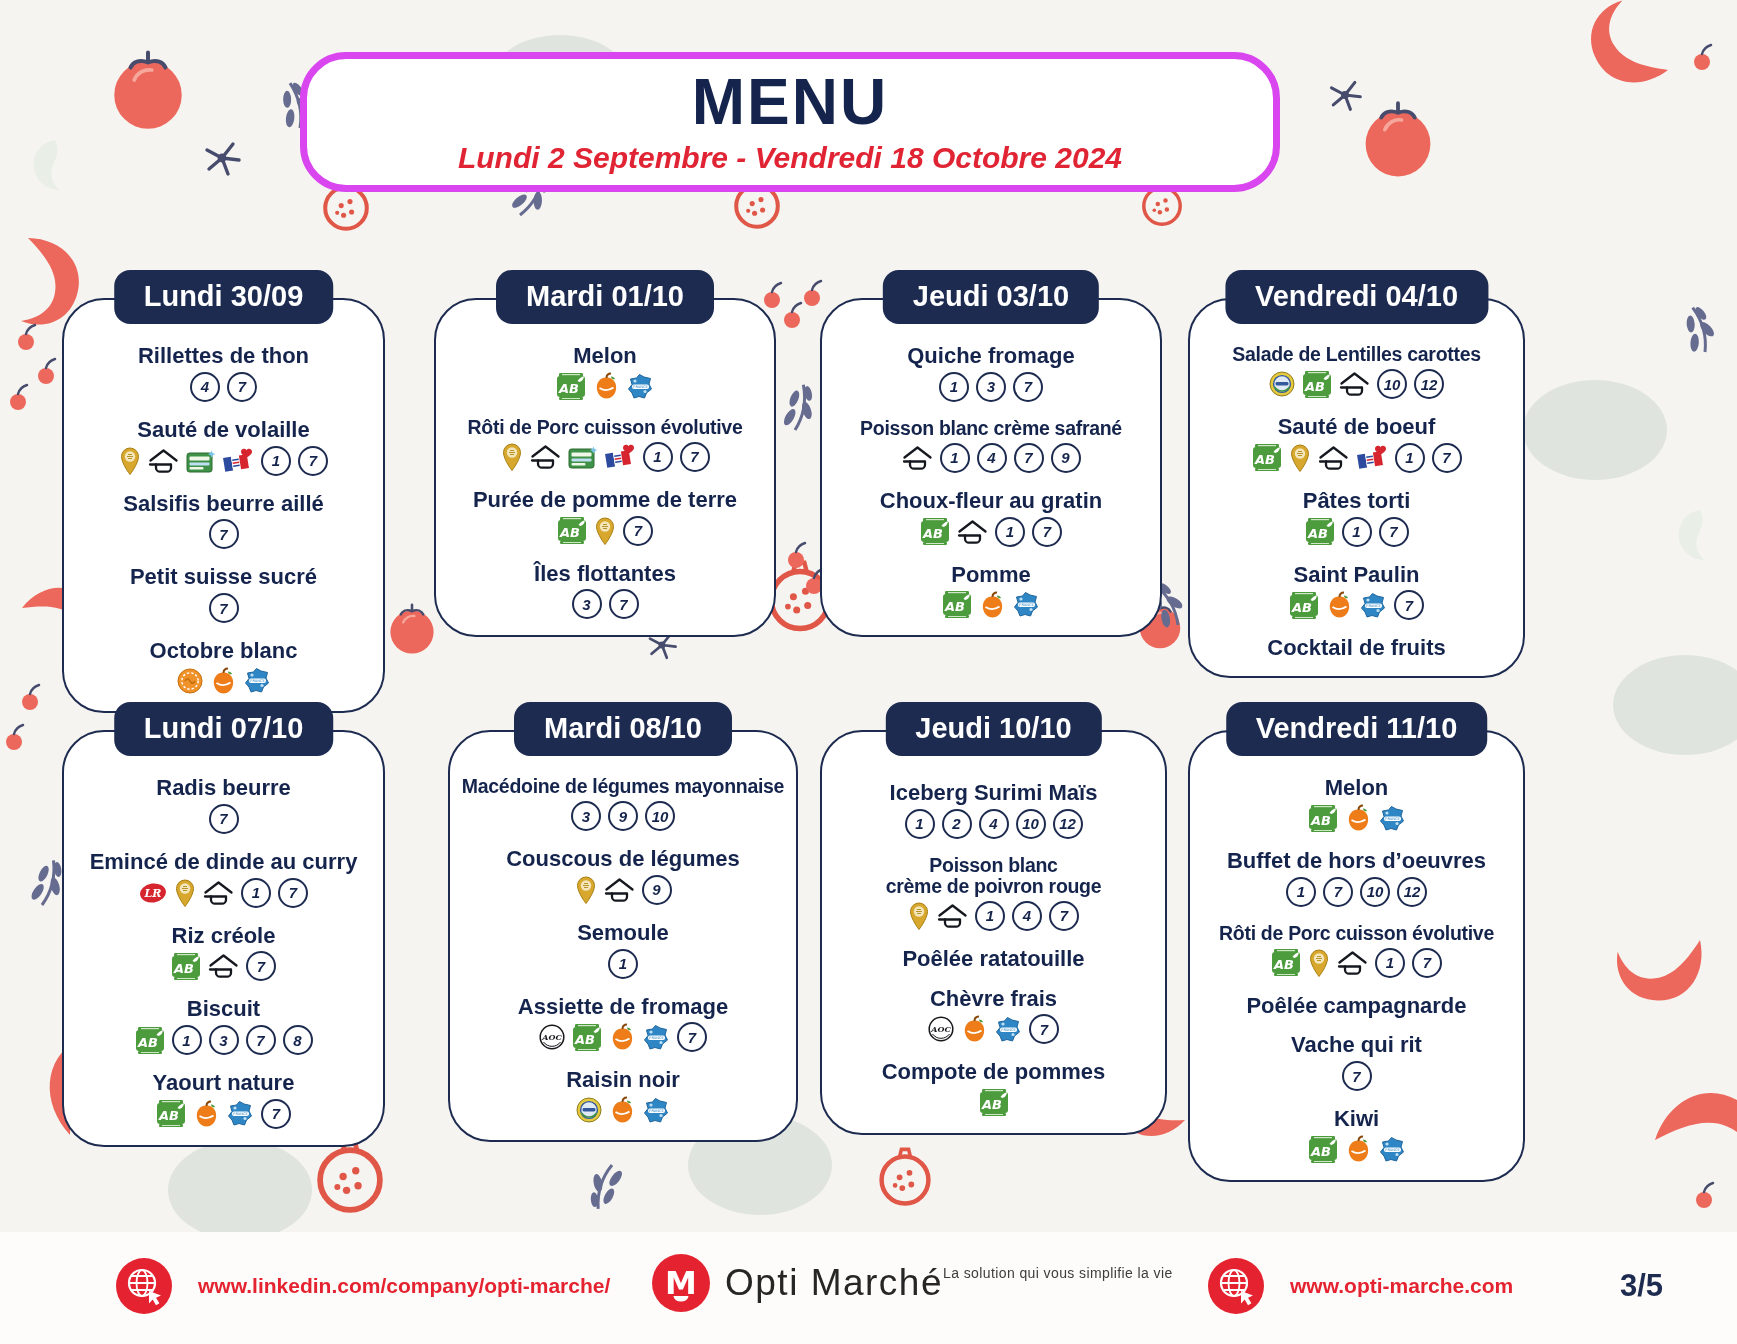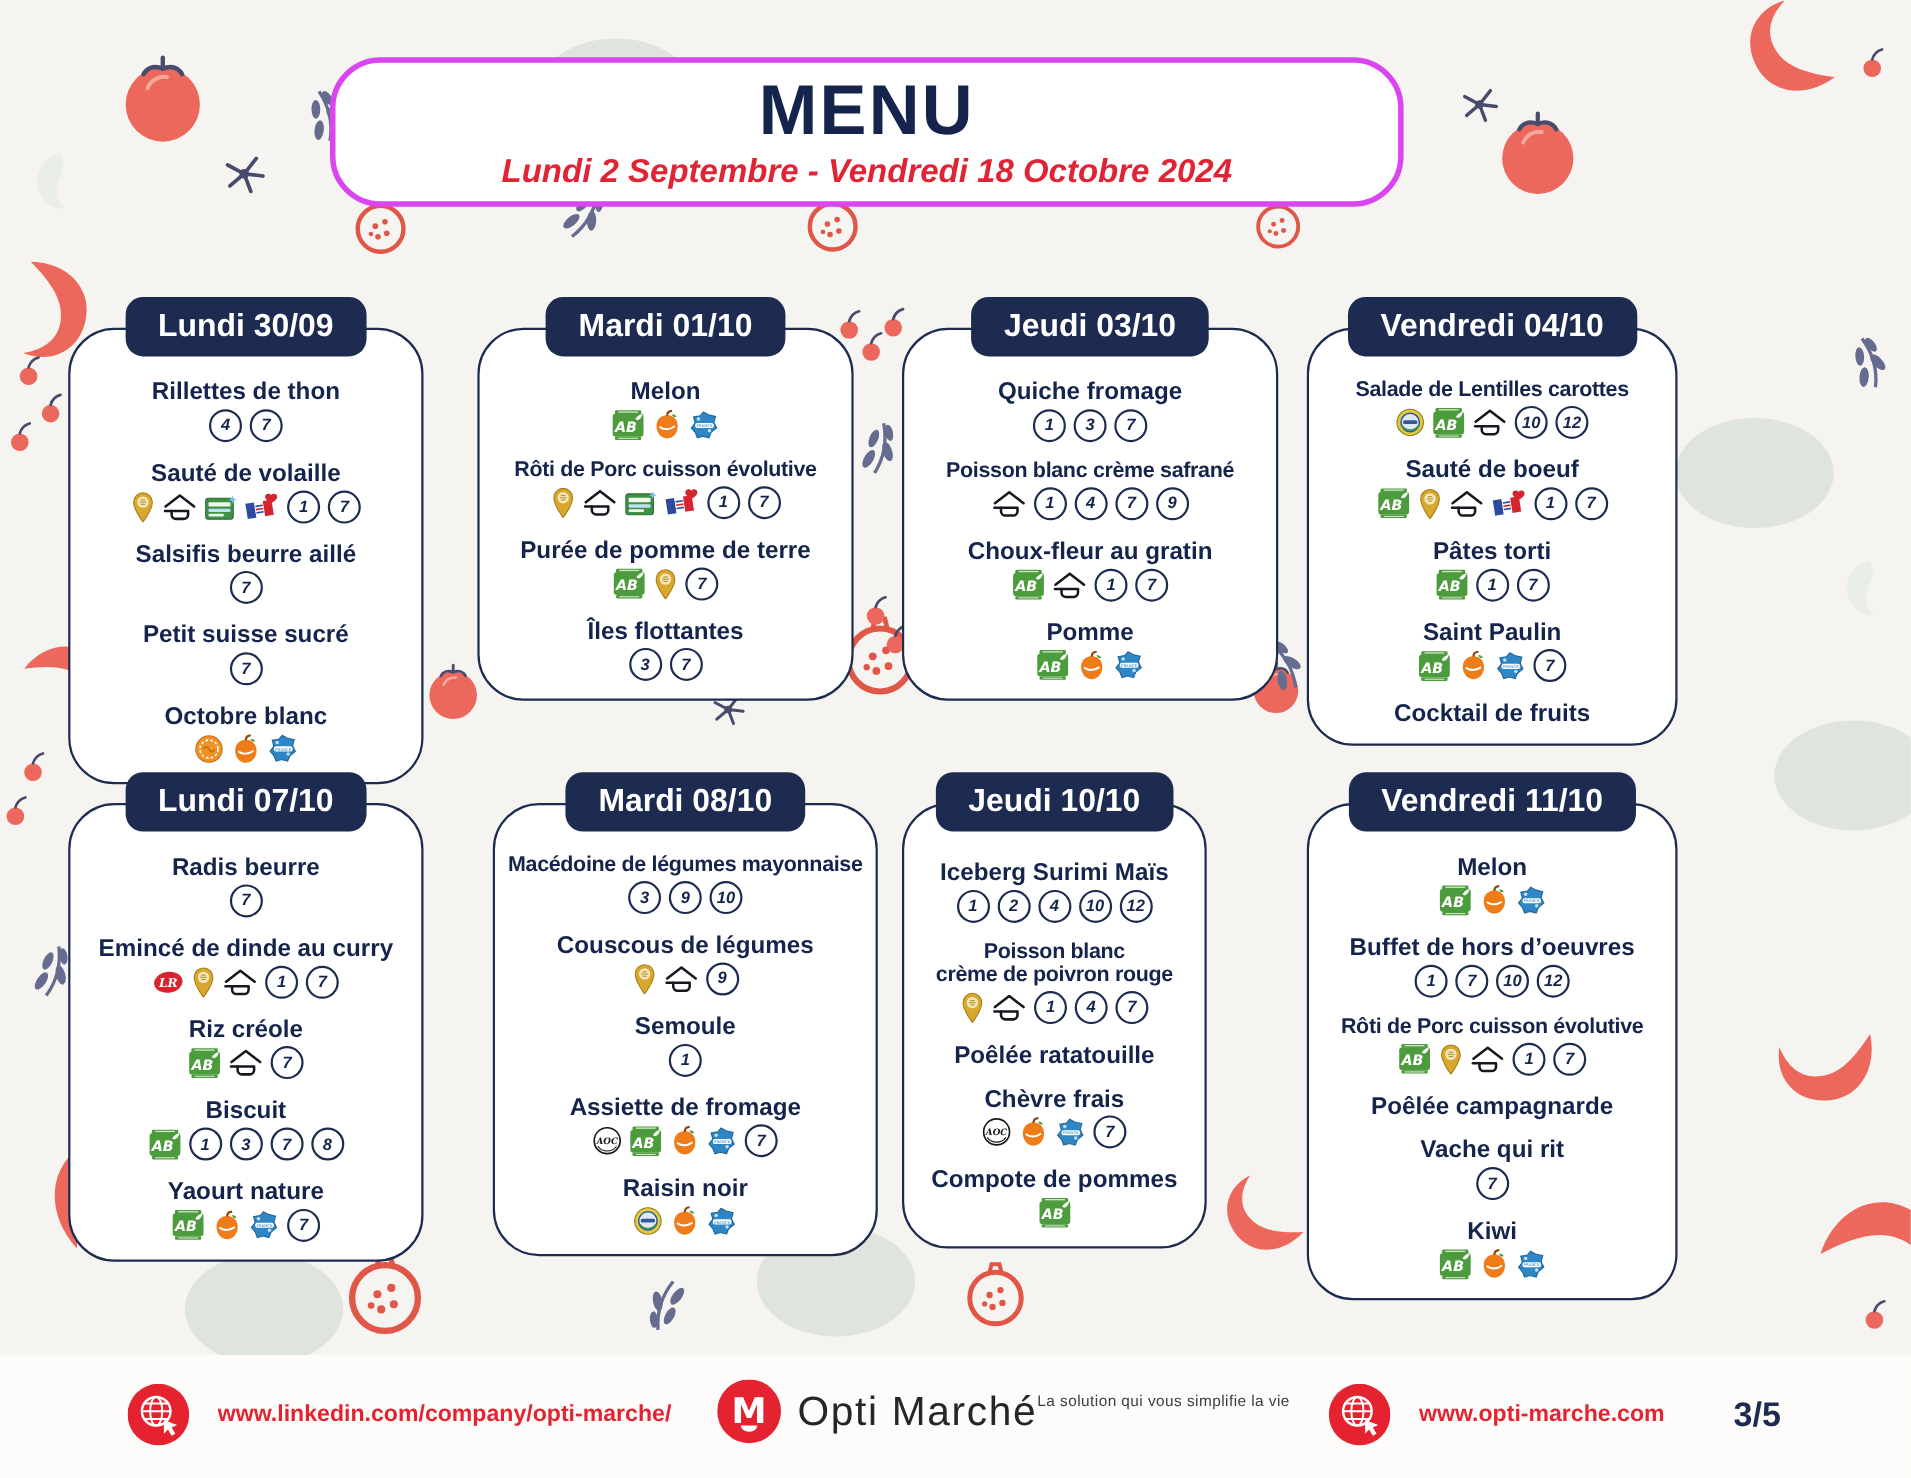--- a/index.html
+++ b/index.html
@@ -5,21 +5,21 @@
   html,body{margin:0;padding:0;}
   body{
     width:1737px;height:1344px;position:relative;overflow:hidden;
     background:#f6f4f0;font-family:"Liberation Sans",sans-serif;
   }
   svg{display:block}
   .bg{position:absolute;left:0;top:0;z-index:0;}
   
   .header{
     position:absolute;left:300px;top:52px;width:966px;height:126px;z-index:2;
-    background:#fff;border:5px solid #d946ef;border-radius:46px;
+    background:#fff;border:7px solid #d946ef;border-radius:46px;
     display:flex;flex-direction:column;align-items:center;justify-content:center;
   }
   .menu-title{margin:0;font-size:64px;font-weight:800;letter-spacing:2px;color:#15244c;line-height:1;}
   .menu-sub{margin-top:7px;font-size:30px;font-weight:700;font-style:italic;color:#e02433;}
   
   .card{
     position:absolute;z-index:2;box-sizing:border-box;
     background:#fff;border:2.5px solid #1d2b50;border-radius:42px;
     padding:44px 6px 16px;display:flex;flex-direction:column;gap:16px;align-items:center;justify-content:flex-end;
   }
@@ -42,21 +42,21 @@
     font-size:15px;font-style:italic;font-weight:600;color:#15244c;
   }
   
   .footer{position:absolute;left:0;right:0;bottom:0;height:112px;background:#fdfcfa;z-index:3;}
   .flink{position:absolute;top:26px;display:flex;align-items:center;gap:26px;cursor:pointer;}
   .ltxt{color:#e52330;font-weight:700;font-size:21px;}
   .brand{position:absolute;left:652px;top:22px;display:flex;align-items:center;gap:15px;}
   .bcol{display:flex;flex-direction:row;}
   .bword{font-size:37px;font-weight:400;letter-spacing:1.5px;color:#262626;line-height:1.1;}
   .btag{font-size:14px;color:#3d3d3d;letter-spacing:0.4px;margin-top:2px;}
-  .page{position:absolute;left:1576px;top:36px;font-size:31px;font-weight:700;color:#1d2b50;}
+  .page{position:absolute;left:1620px;top:36px;font-size:31px;font-weight:700;color:#1d2b50;}
 </style>
 </head>
 <body>
 
 <svg class="bg" width="1737" height="1344" viewBox="0 0 1737 1344">
   <defs>
     <g id="tomato">
         <circle r="27" fill="#ed685c"></circle>
         <path d="M0-26c-7-3-12 0-14 4M0-26c7-3 12 0 14 4M0-26 0-34" stroke="#474c6d" stroke-width="3.2" fill="none" stroke-linecap="round"></path>
         <path d="M-11-12a13 13 0 0 1 14-8" stroke="#f6a79b" stroke-width="3" fill="none" stroke-linecap="round"></path>
@@ -794,21 +794,21 @@
               <path d="M12.5 1.5 17 4l6.5 1.5-1.5 5.5 2.5 5-5 4-2 5-5.5-1.5-5 1.5-2-5L1.5 16l3.5-4.5L3.5 6l6-1Z" fill="#2f86c5" stroke="#20669c"></path>
               <circle cx="8" cy="8" r="1.6" fill="#bfe0f2"></circle>
               <circle cx="18" cy="18.5" r="1.6" fill="#bfe0f2"></circle>
               <rect x="5" y="11.5" width="17" height="4.6" rx="2" fill="#fff"></rect>
               <text x="13.5" y="15.3" text-anchor="middle" font-size="3.6" font-family="DejaVu Sans" fill="#2f86c5">FRANCE</text>
             </svg>
           </span>
         </div>
       </div>
     </section>
-    <section class="card" style="left: 820px; top: 730px; width: 277px; min-height: 405px;">
+    <section class="card" style="left: 820px; top: 730px; width: 347px; min-height: 405px;">
       <h2 class="pill">Jeudi 10/10</h2>
       <div class="item">
         <div class="iname">Iceberg Surimi Maïs</div>
         <div class="badges">
           <span class="al">1</span>
           <span class="al">2</span>
           <span class="al">4</span>
           <span class="al">10</span>
           <span class="al">12</span>
         </div>

